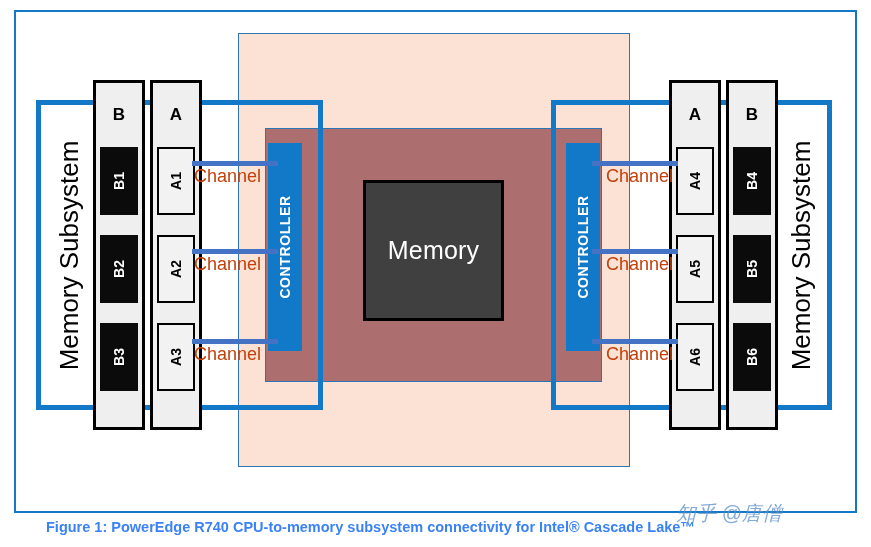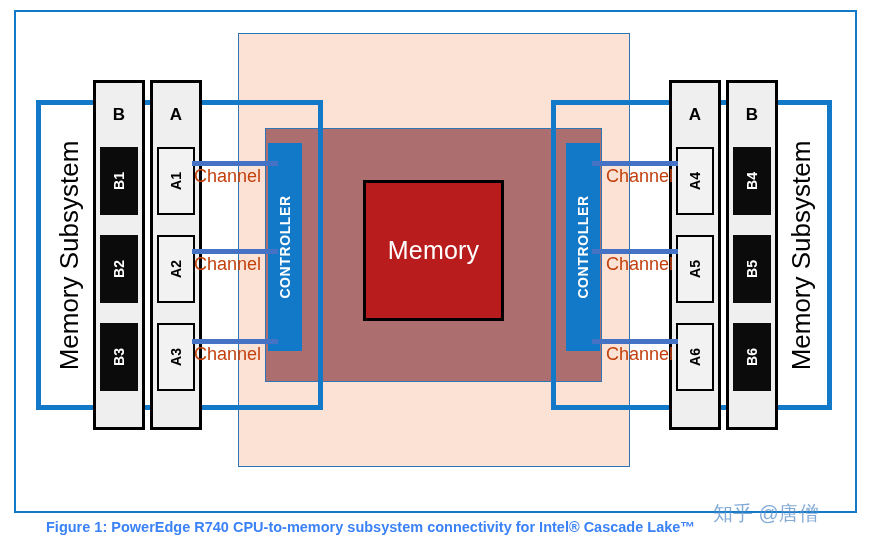--- a/index.html
+++ b/index.html
@@ -14,21 +14,21 @@
   
   .pkg{position:absolute;left:238px;top:33px;width:392px;height:434px;
     background:#FBE2D5;border:1.5px solid #2E75B6;box-sizing:border-box;}
 
   
   .die-area{position:absolute;left:265px;top:128px;width:337px;height:254px;
     background:#AD6E70;border:1px solid #2E75B6;box-sizing:border-box;}
 
   
   .io-die{position:absolute;left:363px;top:180px;width:141px;height:141px;
-    border:3px solid #000000;box-sizing:border-box;background:#b91c1c;
+    border:3px solid #000000;box-sizing:border-box;background:#404040;
     display:flex;flex-direction:column;align-items:center;justify-content:center;}
   .io-die-line{color:#ffffff;font-size:25px;line-height:1.22;letter-spacing:.2px;white-space:nowrap;}
 
   
   .controller{position:absolute;width:34px;background:#1279C8;
     display:flex;align-items:center;justify-content:center;}
   .controller .lbl{color:#ffffff;font-size:14px;font-weight:bold;letter-spacing:.6px;
     transform:rotate(-90deg);white-space:nowrap;}
   .controller.left{left:268px;top:143px;height:208px;}
   .controller.right{left:566px;top:143px;height:208px;}
@@ -69,22 +69,22 @@
 
   
   .chline{position:absolute;height:5px;background:#4472C4;}
   .chlabel{position:absolute;font-size:18px;color:#c2410c;white-space:nowrap;}
 
   
   .caption{position:absolute;left:46px;top:519px;font-size:14.5px;
     font-weight:bold;color:#3b82f6;white-space:nowrap;}
 
   
-  .watermark{position:absolute;left:713px;top:500px;font-size:20px;color:#5B8FC9;
-    opacity:.75;white-space:nowrap;}
+  .watermark{position:absolute;left:676px;top:500px;font-size:20px;color:#5B8FC9;
+    opacity:.75;white-space:nowrap;font-style:italic;}
 </style>
 </head>
 <body>
 
 <div id="stage">
 
   <div class="outer-frame"></div>
 
   <div class="pkg"></div>
 

